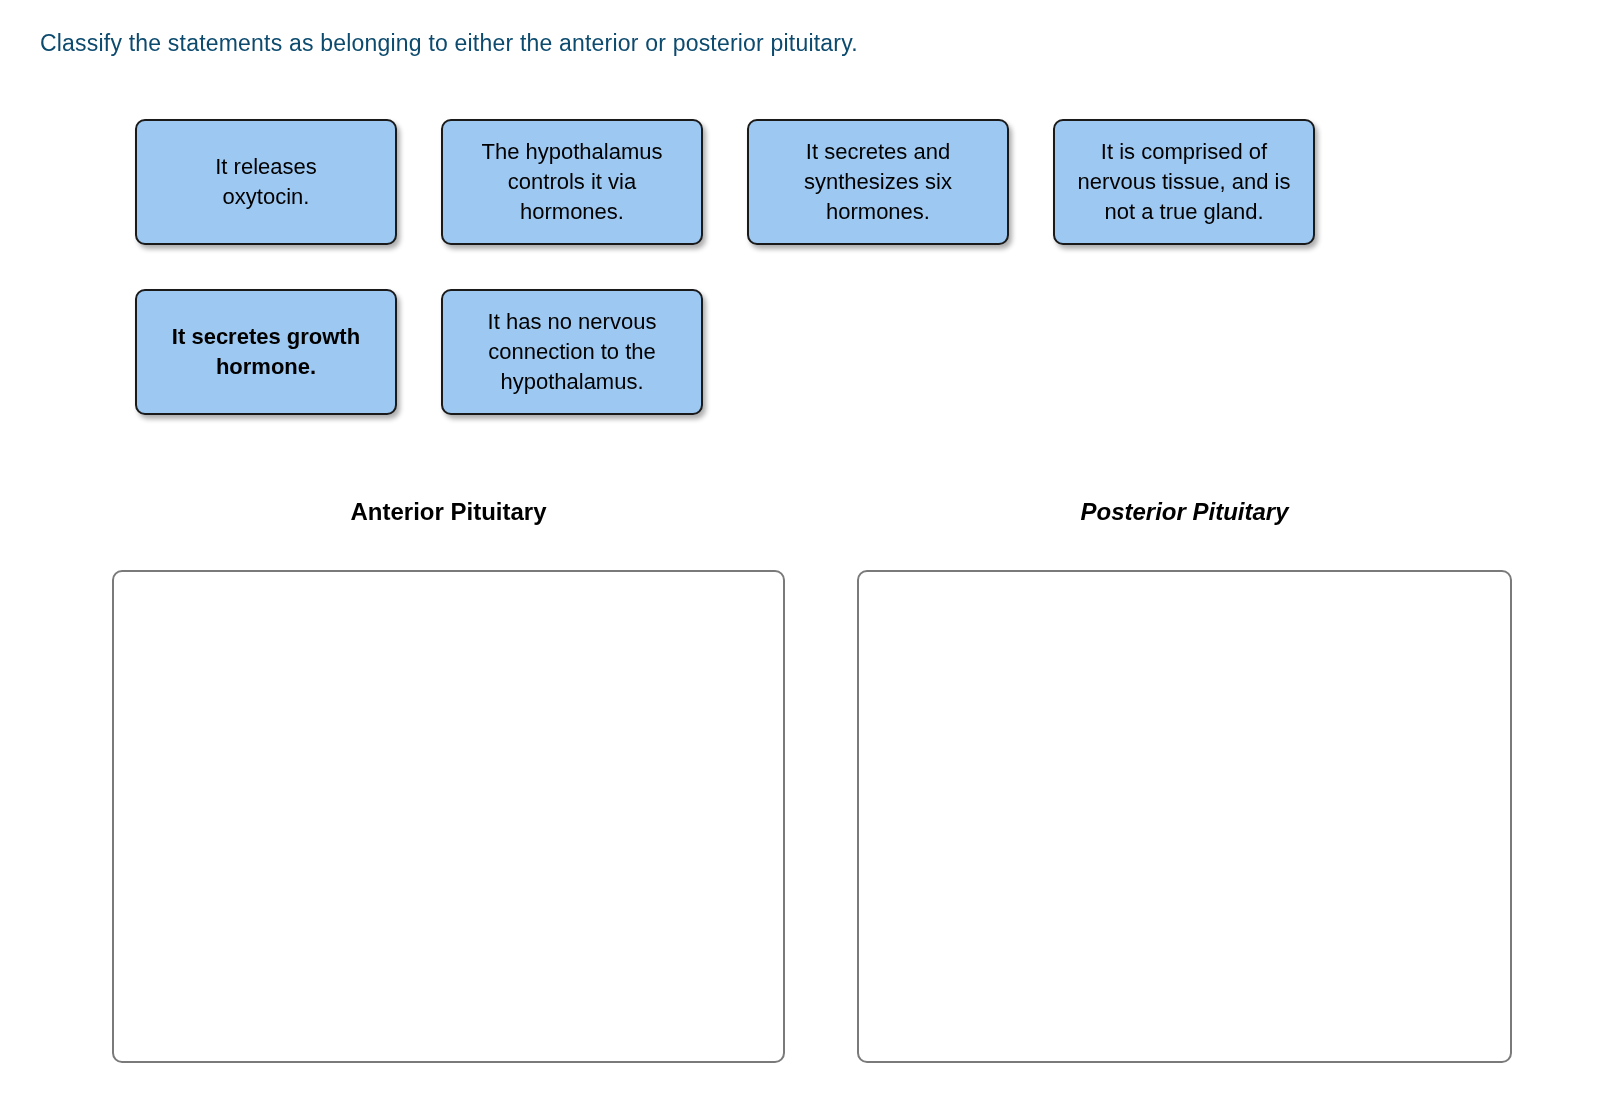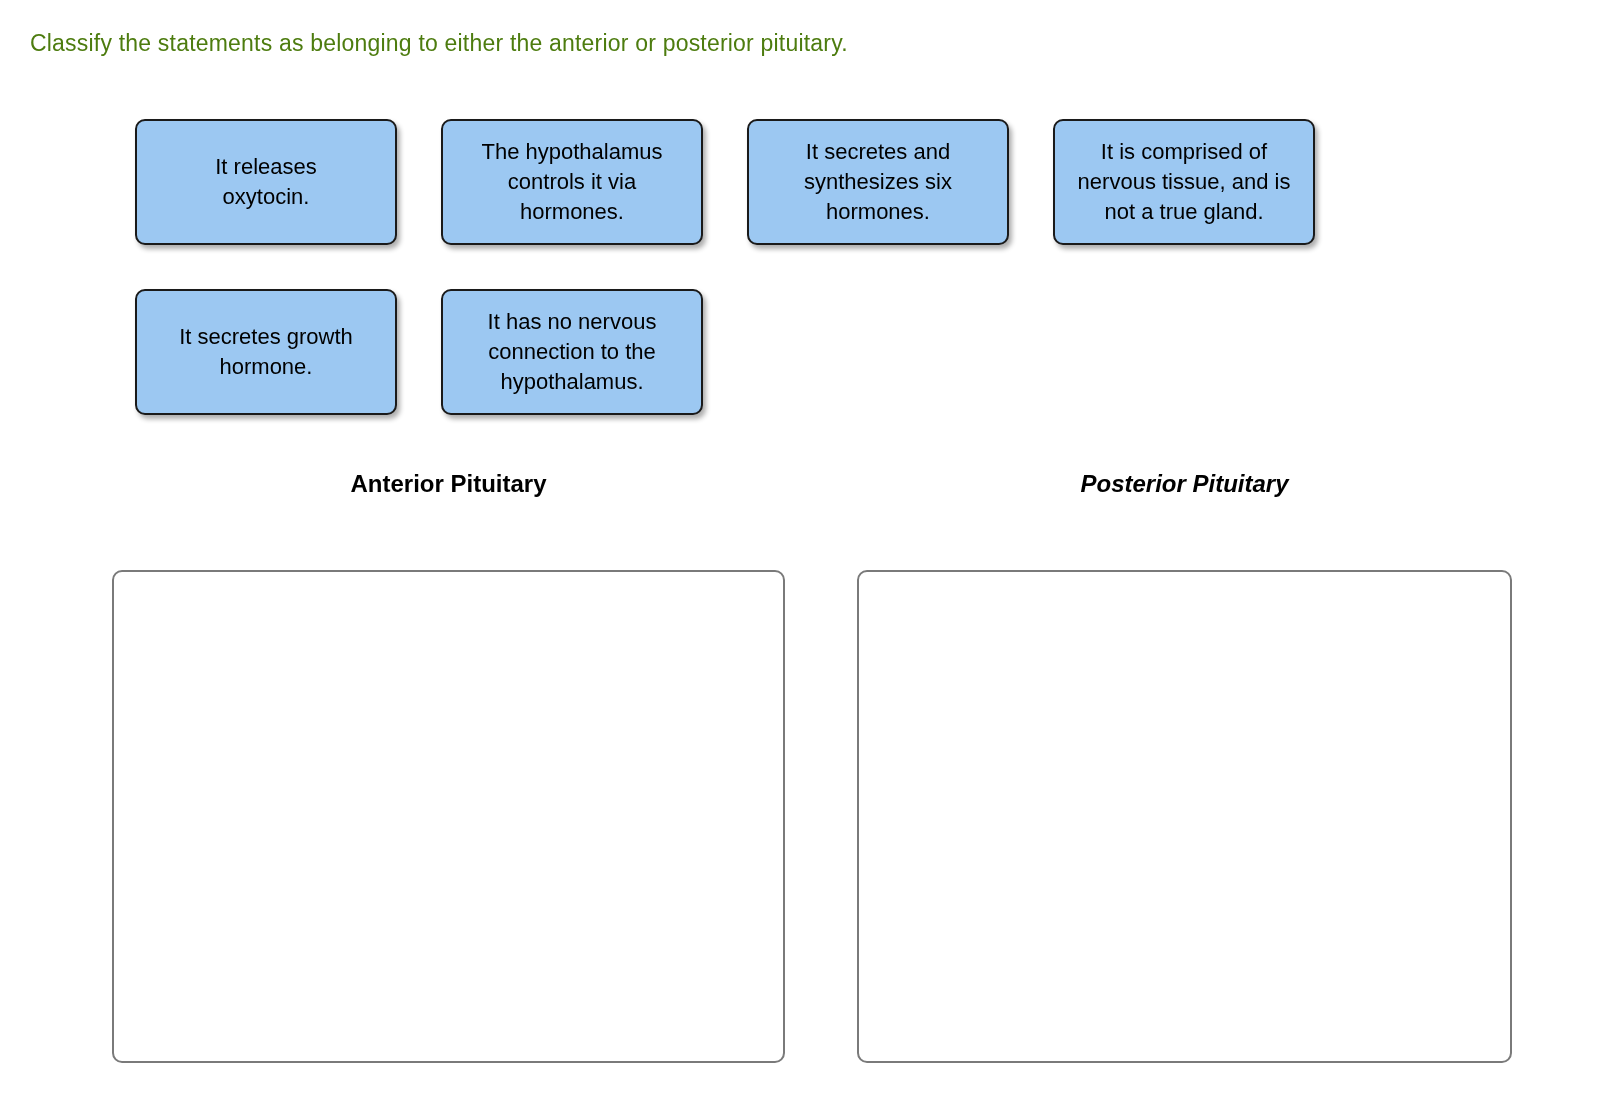--- a/index.html
+++ b/index.html
@@ -12,25 +12,25 @@
   .stage {
     position: relative;
     width: 1624px;
     height: 1116px;
     background: #ffffff;
     overflow: hidden;
   }
 
   .page-title {
     position: absolute;
-    left: 30px;
+    left: 40px;
     top: 30px;
     font-size: 23px;
     font-weight: 400;
-    color: #4d7c0f;
+    color: #0c4a6e;
     letter-spacing: 0.2px;
   }
 
   .card-grid {
     position: absolute;
     left: 135px;
     top: 119px;
     display: grid;
     grid-template-columns: repeat(4, 262px);
     grid-auto-rows: 126px;
@@ -58,26 +58,26 @@
     line-height: 1.35;
     color: #000000;
   }
 
   .card.c1 span { max-width: 130px; }
   .card.c2 span { max-width: 225px; }
   .card.c3 span { max-width: 185px; }
   .card.c4 span { max-width: 215px; font-size: 22px; }
   .card.c5 span { max-width: 175px; }
   .card.c6 span { max-width: 215px; font-size: 18px; }
-  .card.c7 span { max-width: 200px; }
+  .card.c7 span { max-width: 200px; font-weight: bold; }
   .card.c8 span { max-width: 215px; }
 
   .bin-label {
     position: absolute;
-    top: 470px;
+    top: 498px;
     text-align: center;
     font-size: 24px;
     font-weight: 700;
     color: #000000;
   }
 
   .bin-label.anterior  { left: 112px; width: 673px; }
   .bin-label.posterior { left: 857px; width: 655px; font-style: italic; }
 
   .bin {

